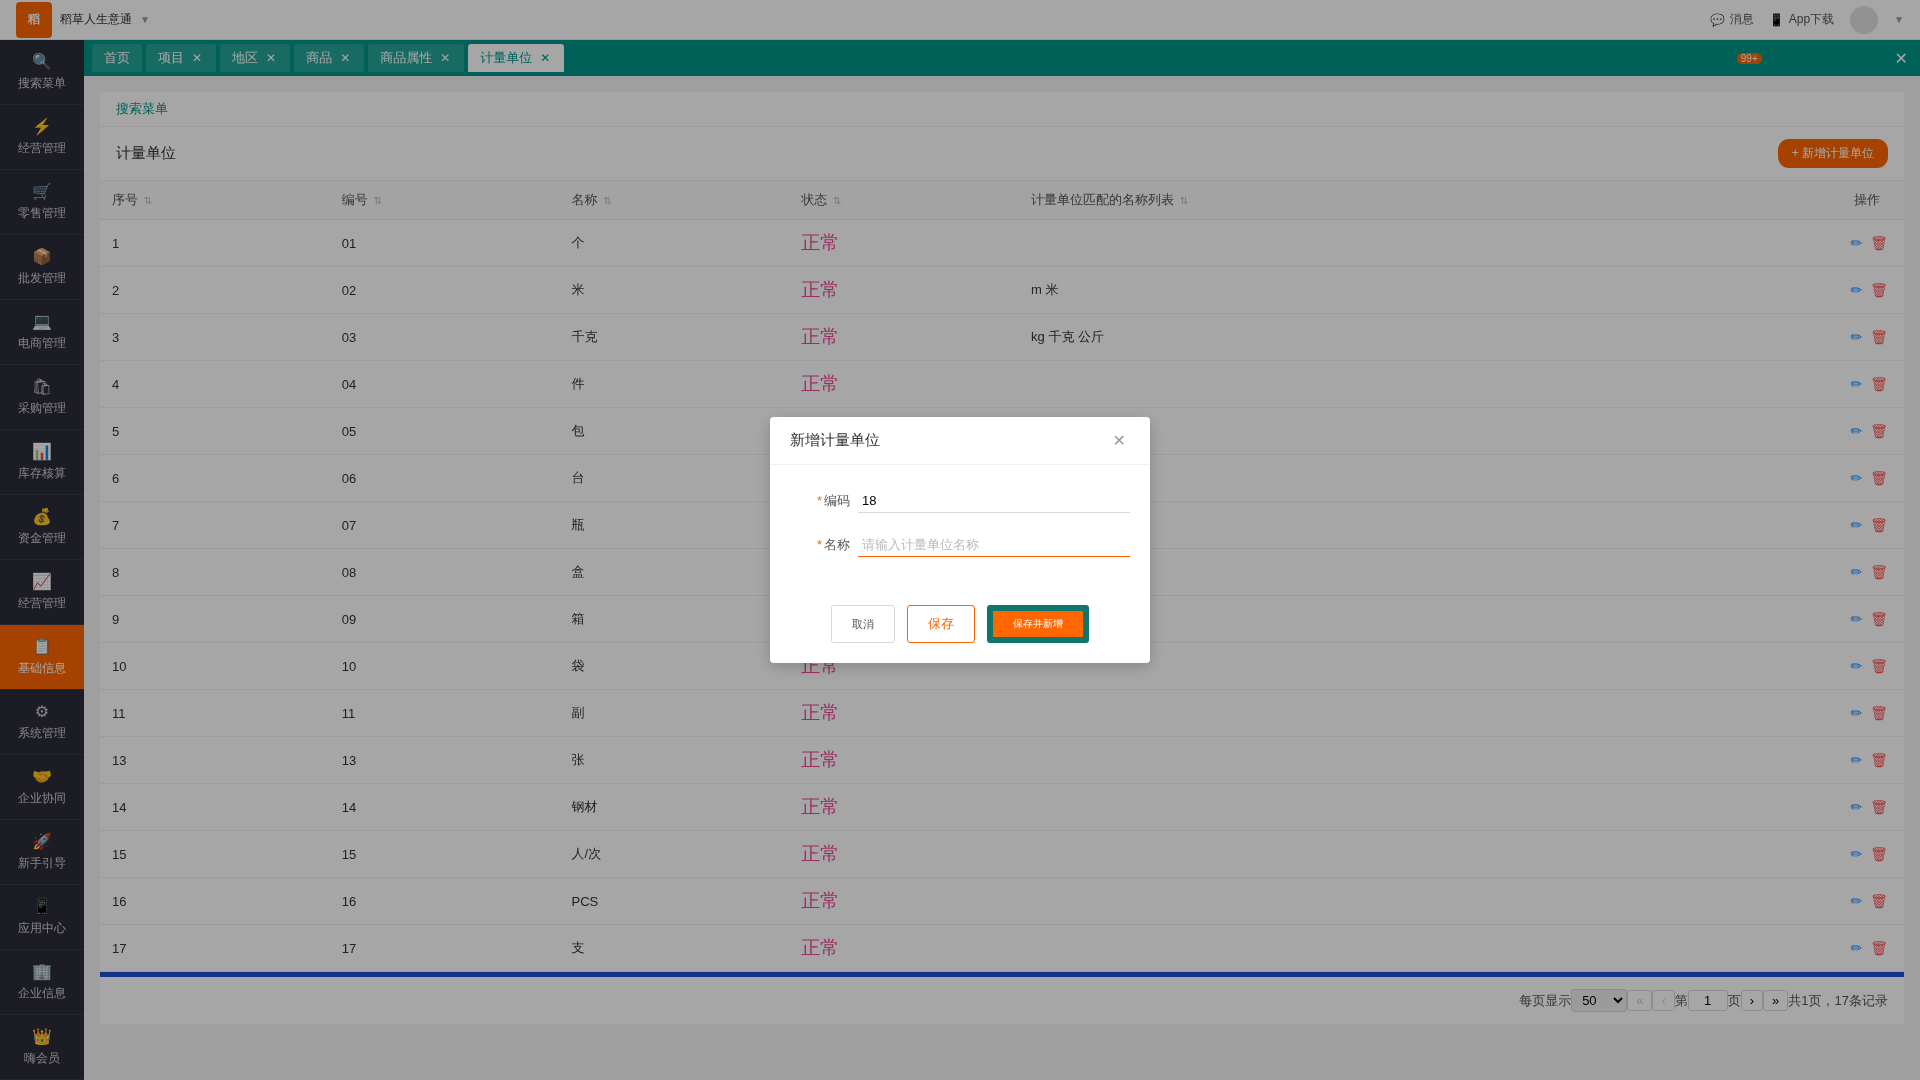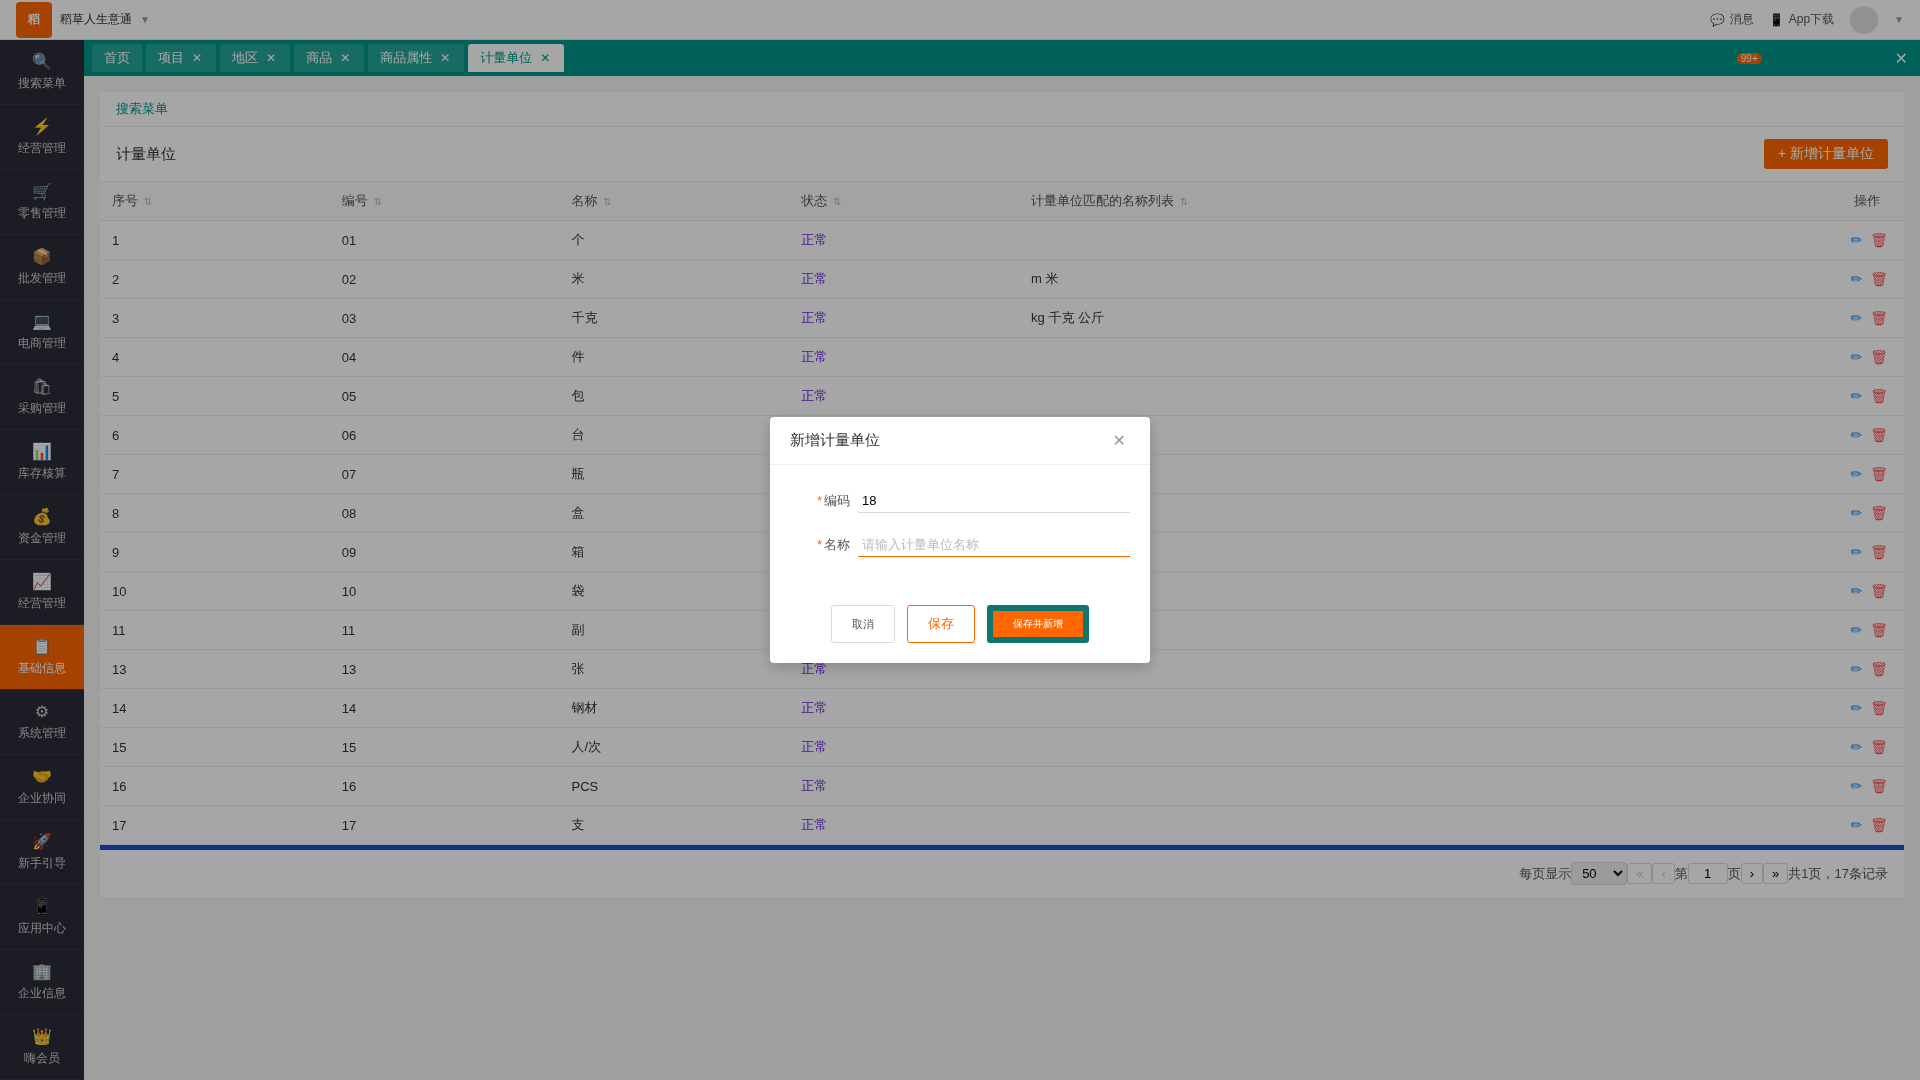--- a/index.html
+++ b/index.html
@@ -161,23 +161,23 @@
       justify-content: space-between;
       padding: 12px 16px;
       border-bottom: 1px solid #f0f0f0;
     }
     .table-title { font-size: 15px; font-weight: 500; color: #333; }
     .add-btn {
       background: #f60;
       color: #fff;
       border: none;
       padding: 6px 14px;
-      border-radius: 3px;
-      cursor: pointer;
-      font-size: 14px;
+      border-radius: 11px;
+      cursor: pointer;
+      font-size: 12px;
     }
 
     table {
       width: 100%;
       border-collapse: collapse;
     }
     thead th {
       background: #fafafa;
       border-bottom: 1px solid #e8e8e8;
       padding: 10px 12px;
@@ -188,22 +188,22 @@
       white-space: nowrap;
     }
     thead th .sort-icon { color: #bbb; margin-left: 2px; font-size: 10px; }
     tbody tr { border-bottom: 1px solid #f0f0f0; }
     tbody td {
       padding: 10px 12px;
       font-size: 13px;
       color: #333;
     }
     .status-normal {
-      color: #6d28d9;
-      font-size: 13px;
+      color: #ec4899;
+      font-size: 19px;
       font-family: Liberation Mono, monospace;
     }
     .action-icons { display: flex; gap: 8px; }
     .action-icon {
       color: #1890ff;
       cursor: pointer;
       font-size: 14px;
     }
     .action-icon.delete { color: #ff4d4f; }
 

